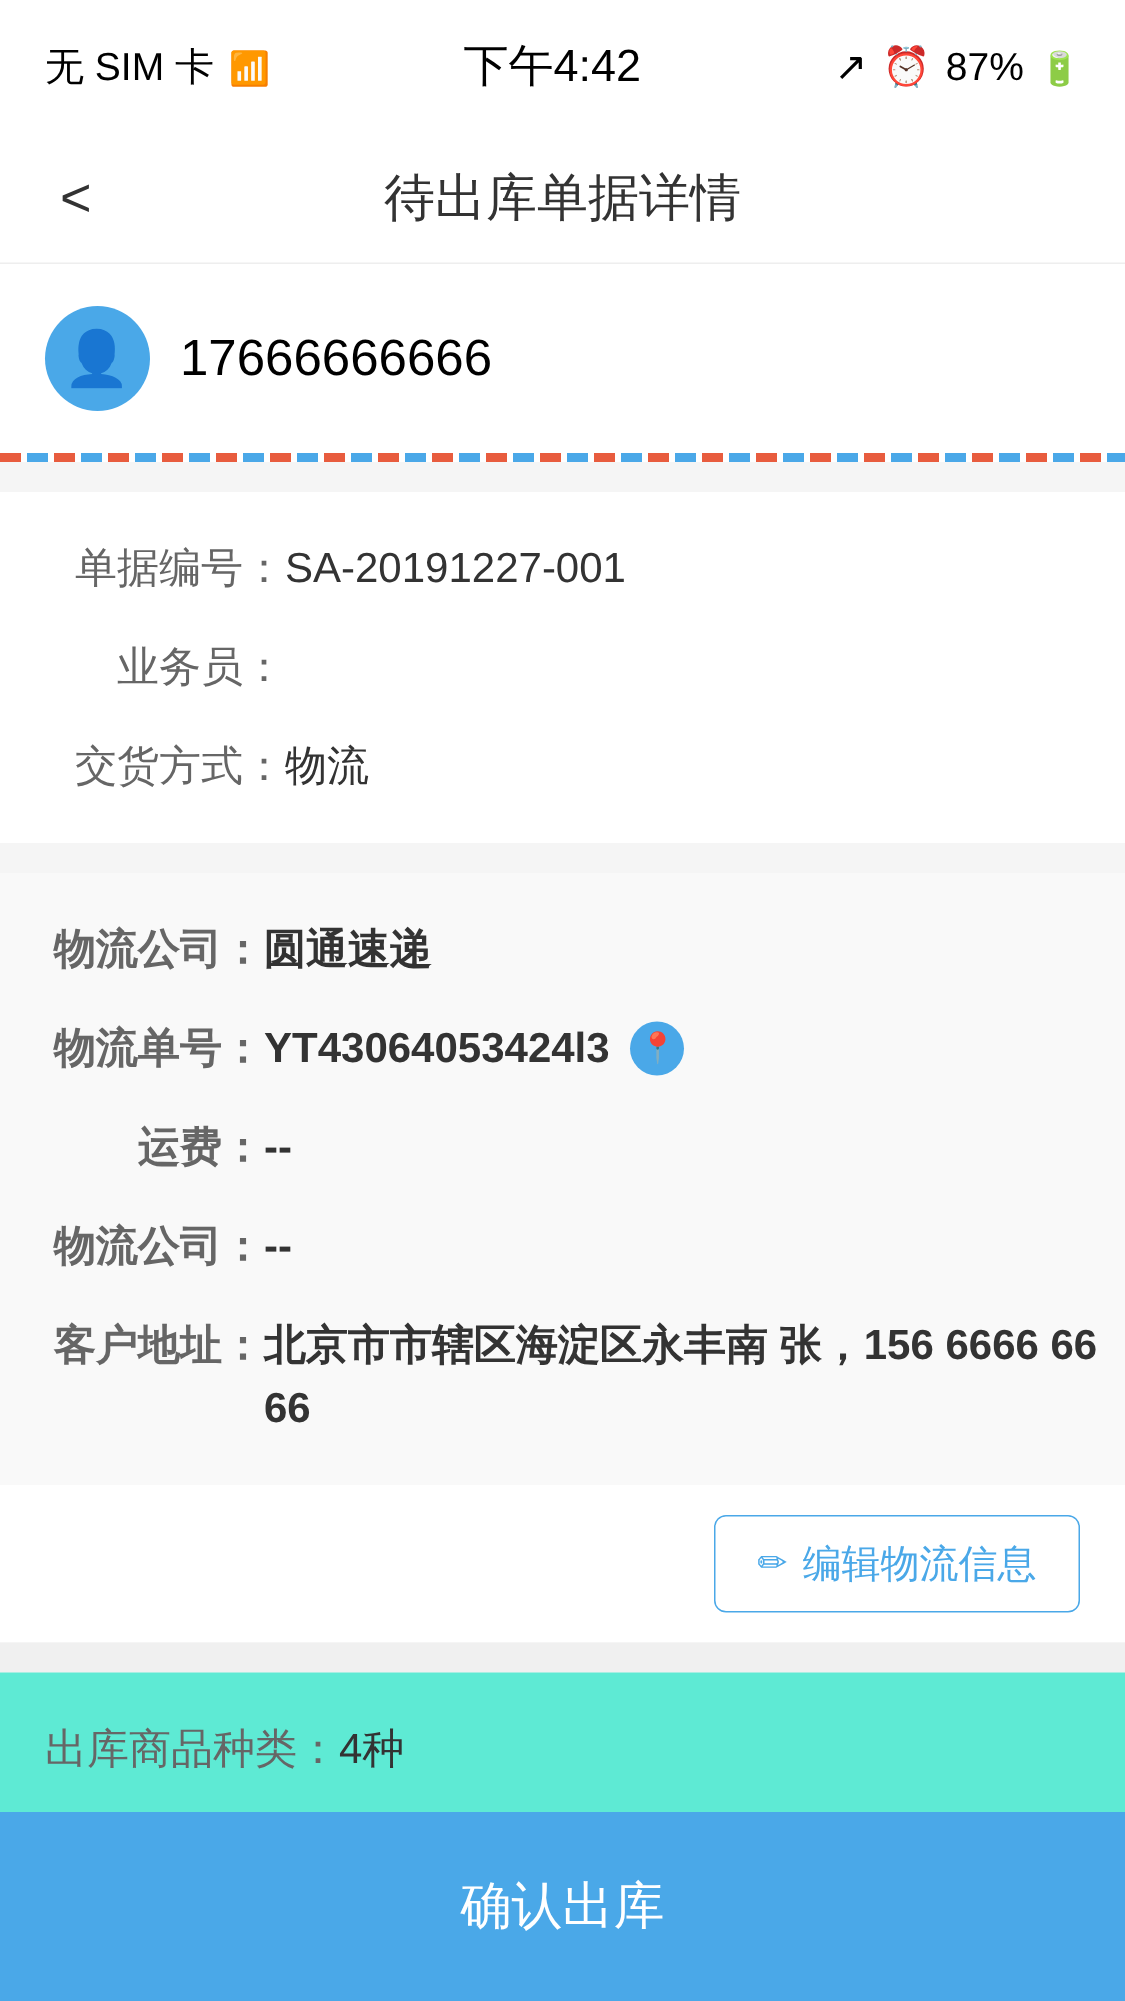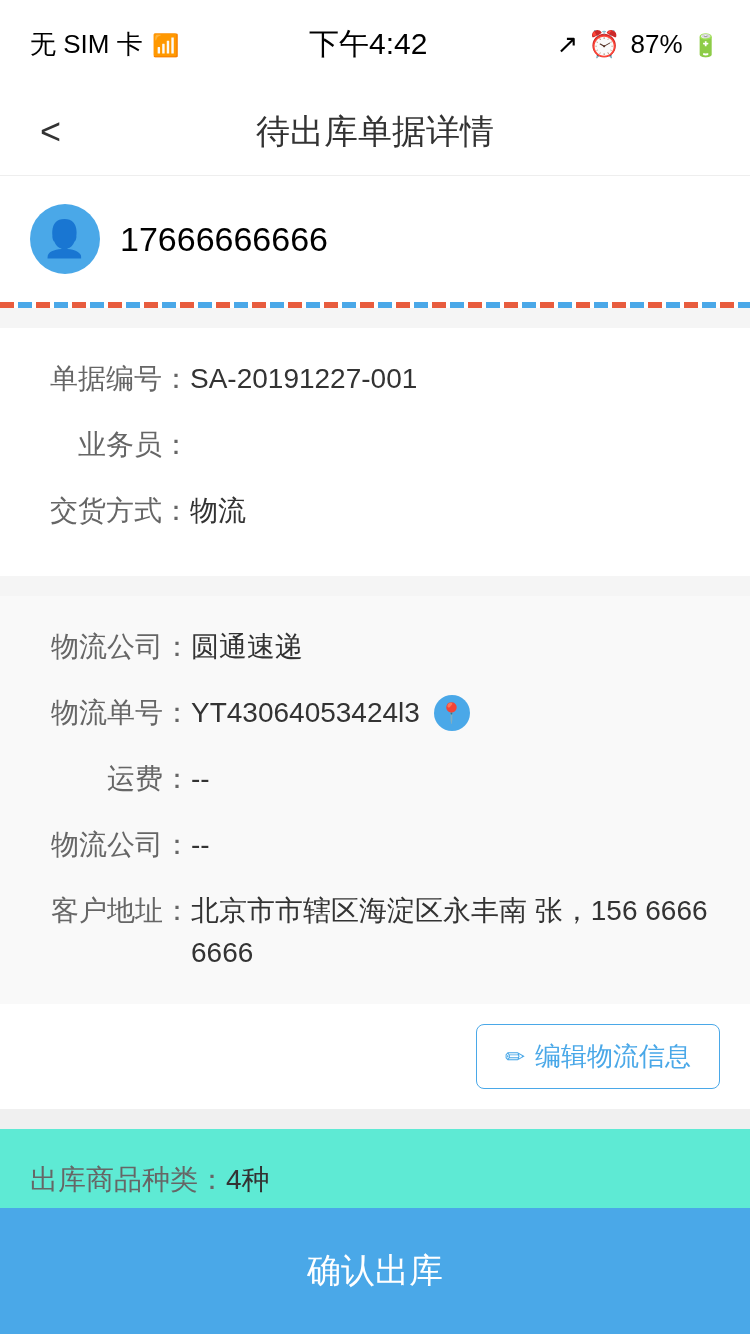--- a/index.html
+++ b/index.html
@@ -110,42 +110,43 @@
       padding: 30px 30px;
     }
 
     .info-row {
       display: flex;
       align-items: flex-start;
       margin-bottom: 24px;
       line-height: 1.5;
     }
     .info-row:last-child {
-      margin-bottom: 14px;
+      margin-bottom: 0;
     }
     .info-label {
       color: #666;
       font-size: 28px;
       white-space: nowrap;
       min-width: 160px;
       text-align: right;
     }
     .info-value {
       color: #333;
       font-size: 28px;
       flex: 1;
       word-break: break-all;
     }
 
     
     .logistics-card {
       background: #f9f9f9;
       margin-top: 20px;
-      padding: 30px 31px;
+      padding: 30px 16px;
       border-radius: 0;
+      font-weight: bold;
     }
 
     .logistics-row {
       display: flex;
       align-items: flex-start;
       margin-bottom: 24px;
       line-height: 1.5;
     }
     .logistics-row:last-child {
       margin-bottom: 0;

